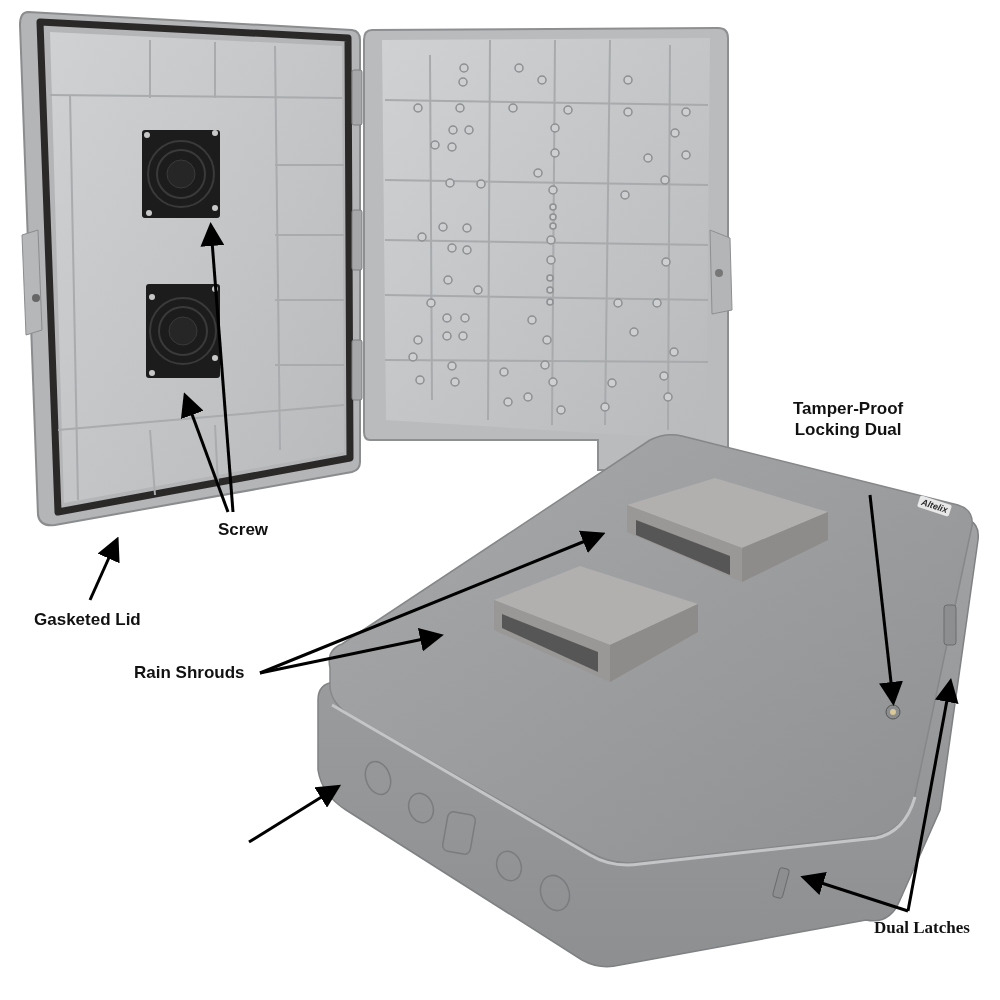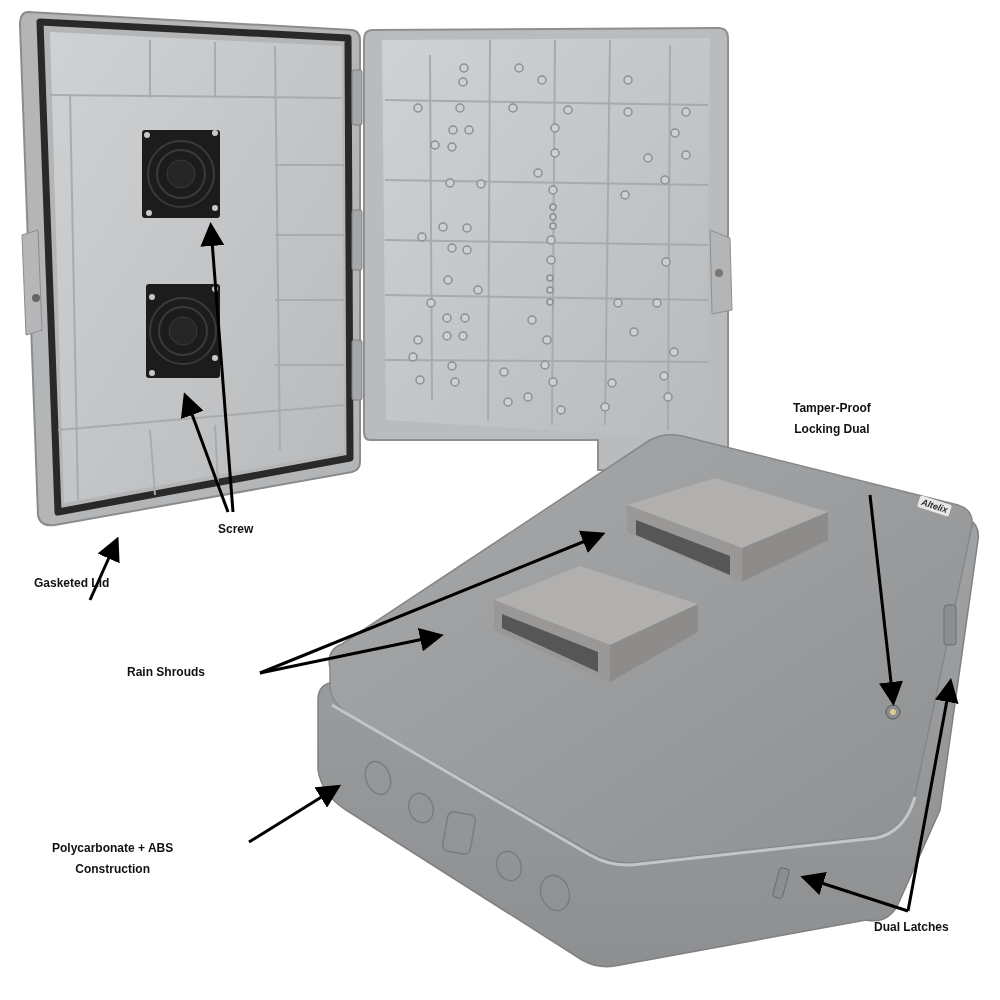--- a/index.html
+++ b/index.html
@@ -1,19 +1,19 @@
 <!DOCTYPE html>
 <html><head>
 <meta charset="utf-8">
 <style>
   html,body{margin:0;padding:0;background:#ffffff;}
   body{width:1000px;height:1000px;position:relative;overflow:hidden;font-family:"Liberation Sans","DejaVu Sans",sans-serif;}
   .stage{position:absolute;left:0;top:0;width:1000px;height:1000px;}
   svg.art{position:absolute;left:0;top:0;}
-  .label{position:absolute;color:#111;font-weight:bold;font-size:12px;line-height:21px;text-align:center;white-space:nowrap;}
+  .label{position:absolute;color:#111;font-weight:bold;font-size:17px;line-height:21px;text-align:center;white-space:nowrap;}
   .brand{position:absolute;font-size:9px;font-weight:bold;font-style:italic;color:#2a2a2a;transform:rotate(18deg);background:#e8e8e8;padding:1px 3px;border-radius:2px;}
 </style>
 </head>
 <body>
 
 <div class="stage">
 <svg class="art" width="1000" height="1000" viewBox="0 0 1000 1000">
   <defs>
     <marker id="ah" markerWidth="8" markerHeight="8" refX="6" refY="4" orient="auto" markerUnits="strokeWidth">
       <path d="M0,0 L8,4 L0,8 z" fill="#000"></path>
@@ -221,24 +221,20 @@
     <line x1="870" y1="495" x2="893" y2="700" marker-end="url(#ah)"></line>
     <line x1="249" y1="842" x2="336" y2="788" marker-end="url(#ah)"></line>
     <line x1="908" y1="911" x2="806" y2="878" marker-end="url(#ah)"></line>
     <line x1="908" y1="911" x2="950" y2="684" marker-end="url(#ah)"></line>
   </g>
 </svg>
 
 <div class="brand" style="left:918px;top:500px;">Altelix</div>
 
 <div class="label" style="left:218px;top:519px;">Screw</div>
-<div class="label" style="left:34px;top:573px;">Gasketed Lid</div>
-<div class="label" style="left:127px;top:662px;">Rain Shrouds</div>
+<div class="label" style="left:34px;top:609px;">Gasketed Lid</div>
+<div class="label" style="left:134px;top:662px;">Rain Shrouds</div>
 <div class="label" style="left:793px;top:398px;">
   <div>Tamper-Proof</div>
   <div>Locking Dual</div>
 </div>
-<div class="label" style="left:52px;top:838px;">
-  <div>Polycarbonate + ABS</div>
-  <div>Construction</div>
+<div class="label" style="left:874px;top:917px;font-family:Liberation Serif, serif;">Dual Latches</div>
 </div>
-<div class="label" style="left:874px;top:917px;">Dual Latches</div>
-</div>
 
 </body></html>

